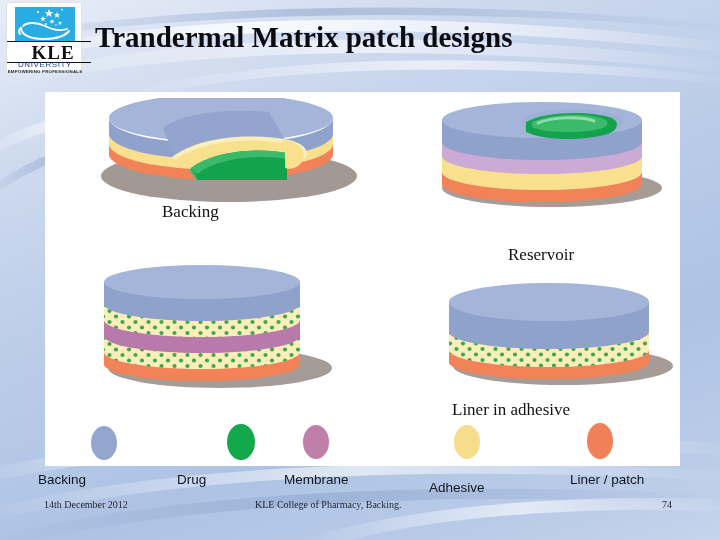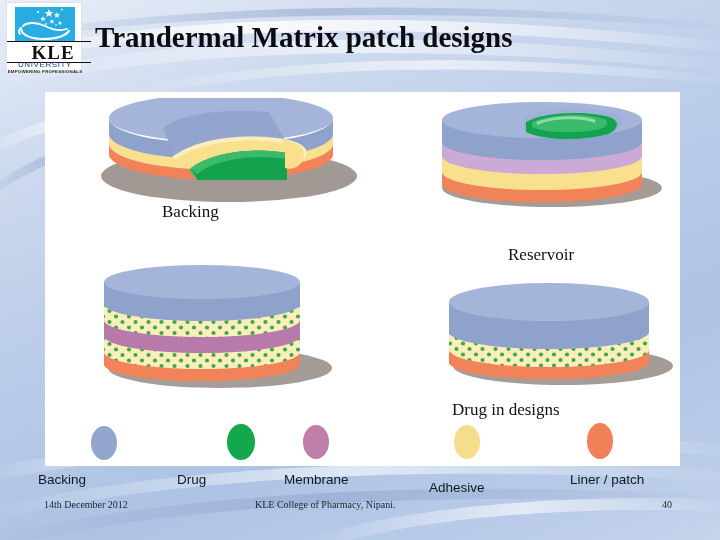--- a/index.html
+++ b/index.html
@@ -303,21 +303,21 @@
         <path d="M22 66 L22 82 A 100 17 0 0 0 222 82 L222 66 Z" fill="#f28257"></path>
         <ellipse cx="122" cy="82" rx="100" ry="17" fill="#f28257"></ellipse>
 
         <path d="M22 48 L22 70 A 100 17 0 0 0 222 70 L222 48 Z" fill="url(#dots2)"></path>
 
         <path d="M22 22 L22 52 A 100 17 0 0 0 222 52 L222 22 Z" fill="#8fa2cc"></path>
 
         <ellipse cx="122" cy="22" rx="100" ry="19" fill="#a5b5da"></ellipse>
       </svg>
     </div>
-    <div class="fig-label" style="left:407px; top:308px;">Drug in designs</div>
+    <div class="fig-label" style="left:407px; top:308px;">Liner in adhesive</div>
 
     <svg class="legend-swatch" style="left:44px; top:332px;" width="30" height="38">
       <ellipse cx="15" cy="19" rx="13" ry="17" fill="#93a6cd"></ellipse>
     </svg>
     <svg class="legend-swatch" style="left:180px; top:330px;" width="32" height="40">
       <ellipse cx="16" cy="20" rx="14" ry="18" fill="#14a84c"></ellipse>
     </svg>
     <svg class="legend-swatch" style="left:256px; top:331px;" width="30" height="38">
       <ellipse cx="15" cy="19" rx="13" ry="17" fill="#c07fa8"></ellipse>
     </svg>
@@ -329,16 +329,16 @@
     </svg>
   </div>
 
   <div class="legend-label" style="left:38px;  top:472px;">Backing</div>
   <div class="legend-label" style="left:177px; top:472px;">Drug</div>
   <div class="legend-label" style="left:284px; top:472px;">Membrane</div>
   <div class="legend-label" style="left:429px; top:480px;">Adhesive</div>
   <div class="legend-label" style="left:570px; top:472px;">Liner / patch</div>
 
   <div class="footer-text" id="footer-date">14th December 2012</div>
-  <div class="footer-text" id="footer-org">KLE College of Pharmacy, Nipani.</div>
-  <div class="footer-text" id="footer-page">40</div>
+  <div class="footer-text" id="footer-org">KLE College of Pharmacy, Backing.</div>
+  <div class="footer-text" id="footer-page">74</div>
 
 </div>
 
 </body></html>

